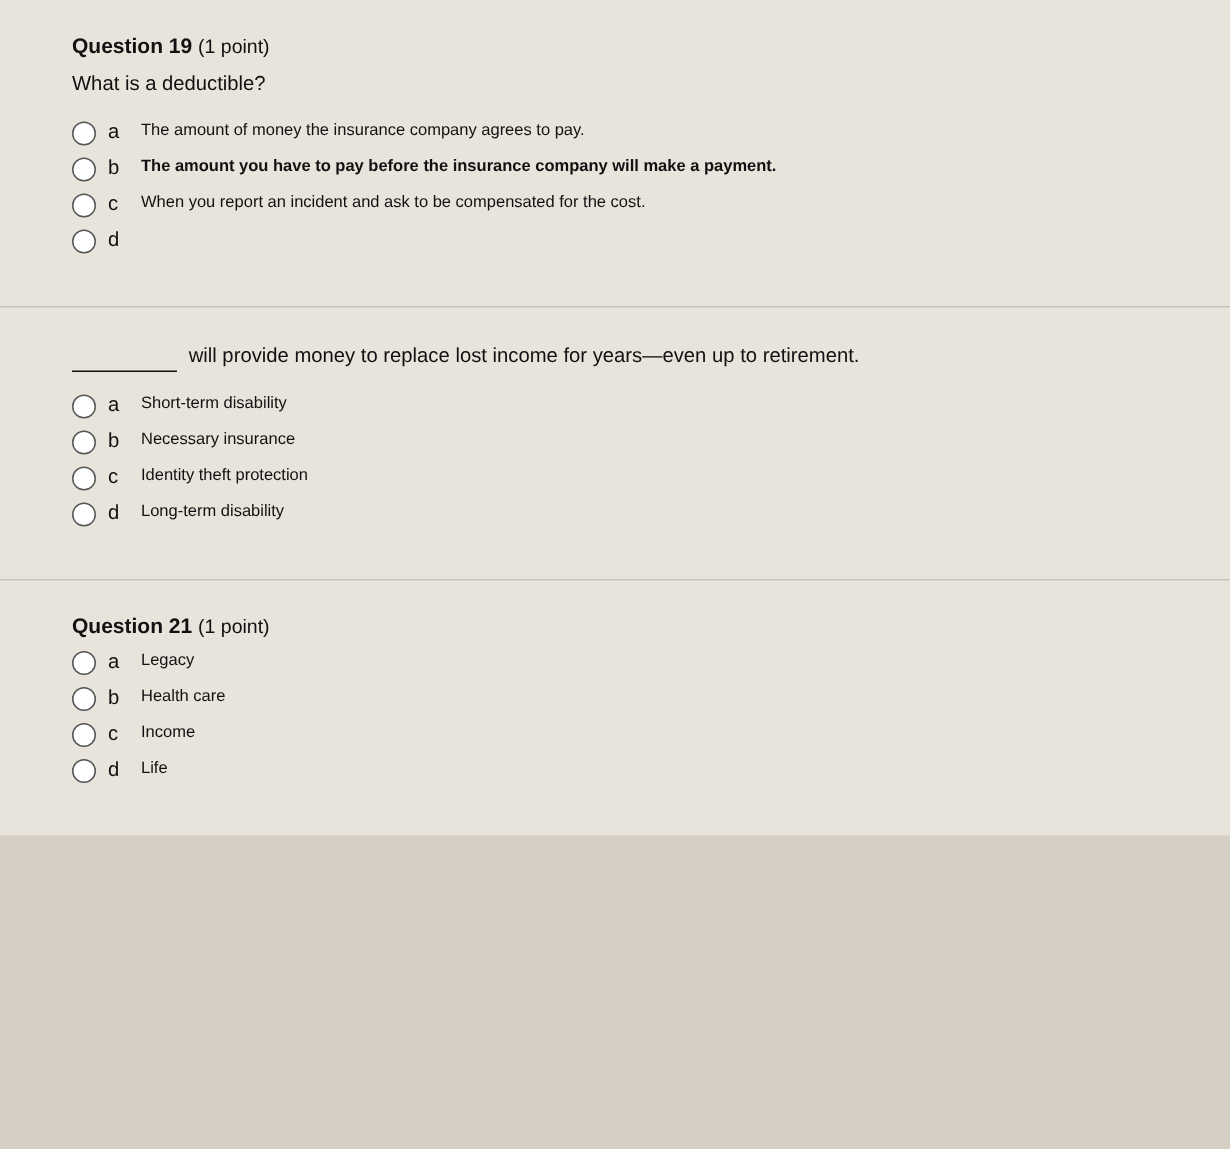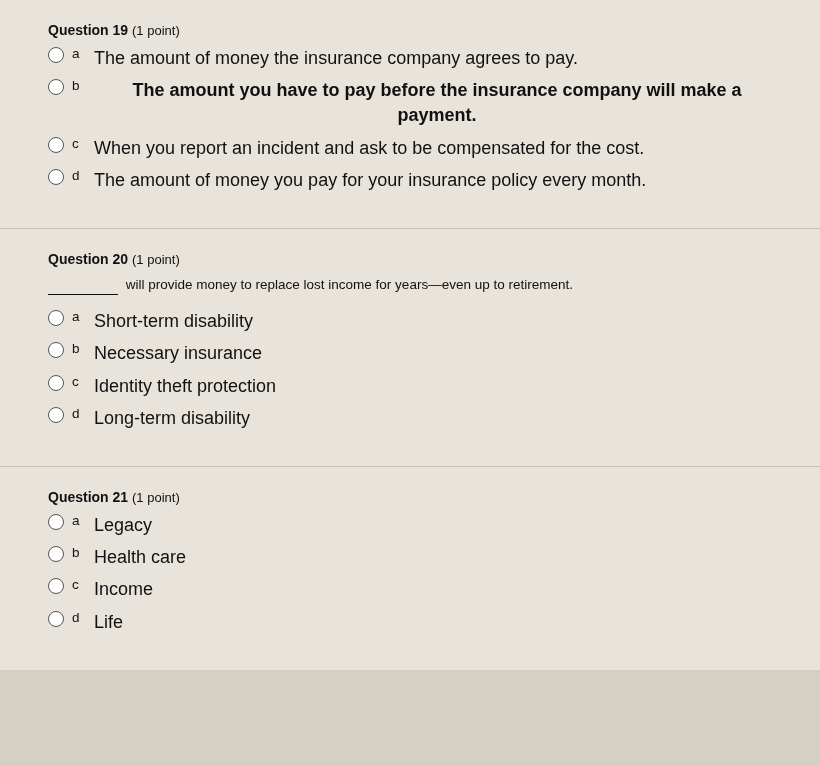--- a/index.html
+++ b/index.html
@@ -69,60 +69,59 @@
       cursor: pointer;
       display: inline-block;
     }
     .option-letter {
       font-size: 13.5px;
       color: #111;
       min-width: 14px;
       flex-shrink: 0;
     }
     .option-text {
-      font-size: 18px;
+      font-size: 11px;
       color: #111;
       line-height: 1.4;
     }
     .option-text.bold-text {
       font-weight: bold;
       text-align: center;
     }
   </style>
 </head>
 <body>
 
 <div class="page-container">
 <div class="question-block">
       <div class="question-title">Question 19 <span class="point-label">(1 point)</span></div>
+      <div class="question-prompt">What is a deductible?</div>
       <ul class="options-list">
         <li class="option-item">
           <span class="option-radio"></span>
           <span class="option-letter">a</span>
           <span class="option-text">The amount of money the insurance company agrees to pay.</span>
         </li>
         <li class="option-item">
           <span class="option-radio"></span>
           <span class="option-letter">b</span>
           <span class="option-text bold-text">The amount you have to pay before the insurance company will make a payment.</span>
         </li>
         <li class="option-item">
           <span class="option-radio"></span>
           <span class="option-letter">c</span>
           <span class="option-text">When you report an incident and ask to be compensated for the cost.</span>
         </li>
         <li class="option-item">
           <span class="option-radio"></span>
           <span class="option-letter">d</span>
-          <span class="option-text">The amount of money you pay for your insurance policy every month.</span>
         </li>
       </ul>
     </div>
     <div class="question-block">
-      <div class="question-title">Question 20 <span class="point-label">(1 point)</span></div>
       <div class="question-prompt"><span class="blank"></span> will provide money to replace lost income for years—even up to retirement.</div>
       <ul class="options-list">
         <li class="option-item">
           <span class="option-radio"></span>
           <span class="option-letter">a</span>
           <span class="option-text">Short-term disability</span>
         </li>
         <li class="option-item">
           <span class="option-radio"></span>
           <span class="option-letter">b</span>

